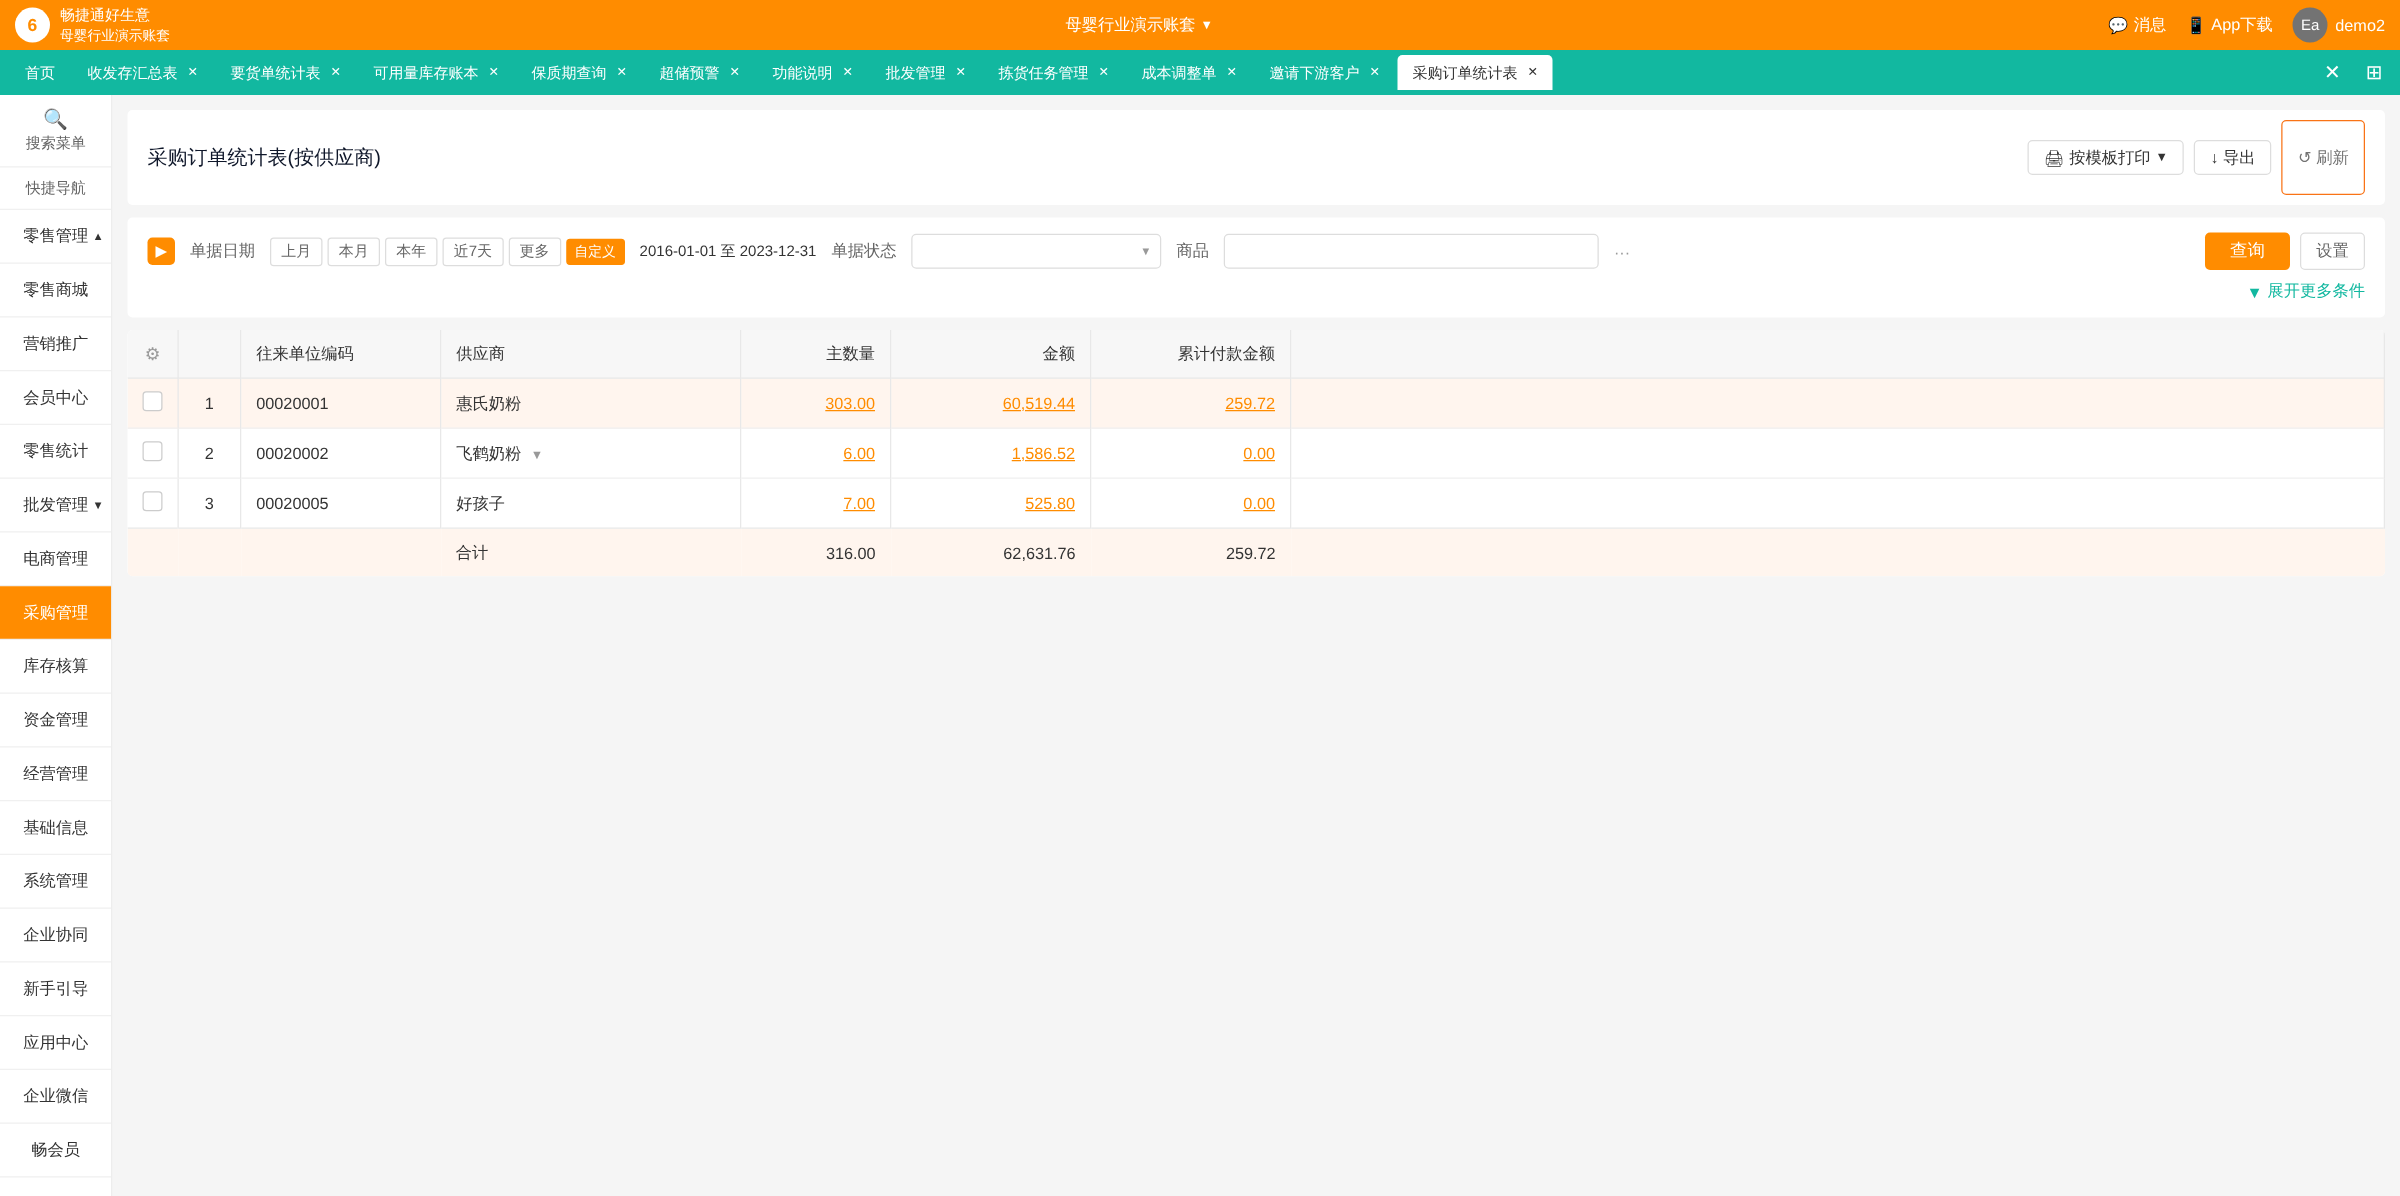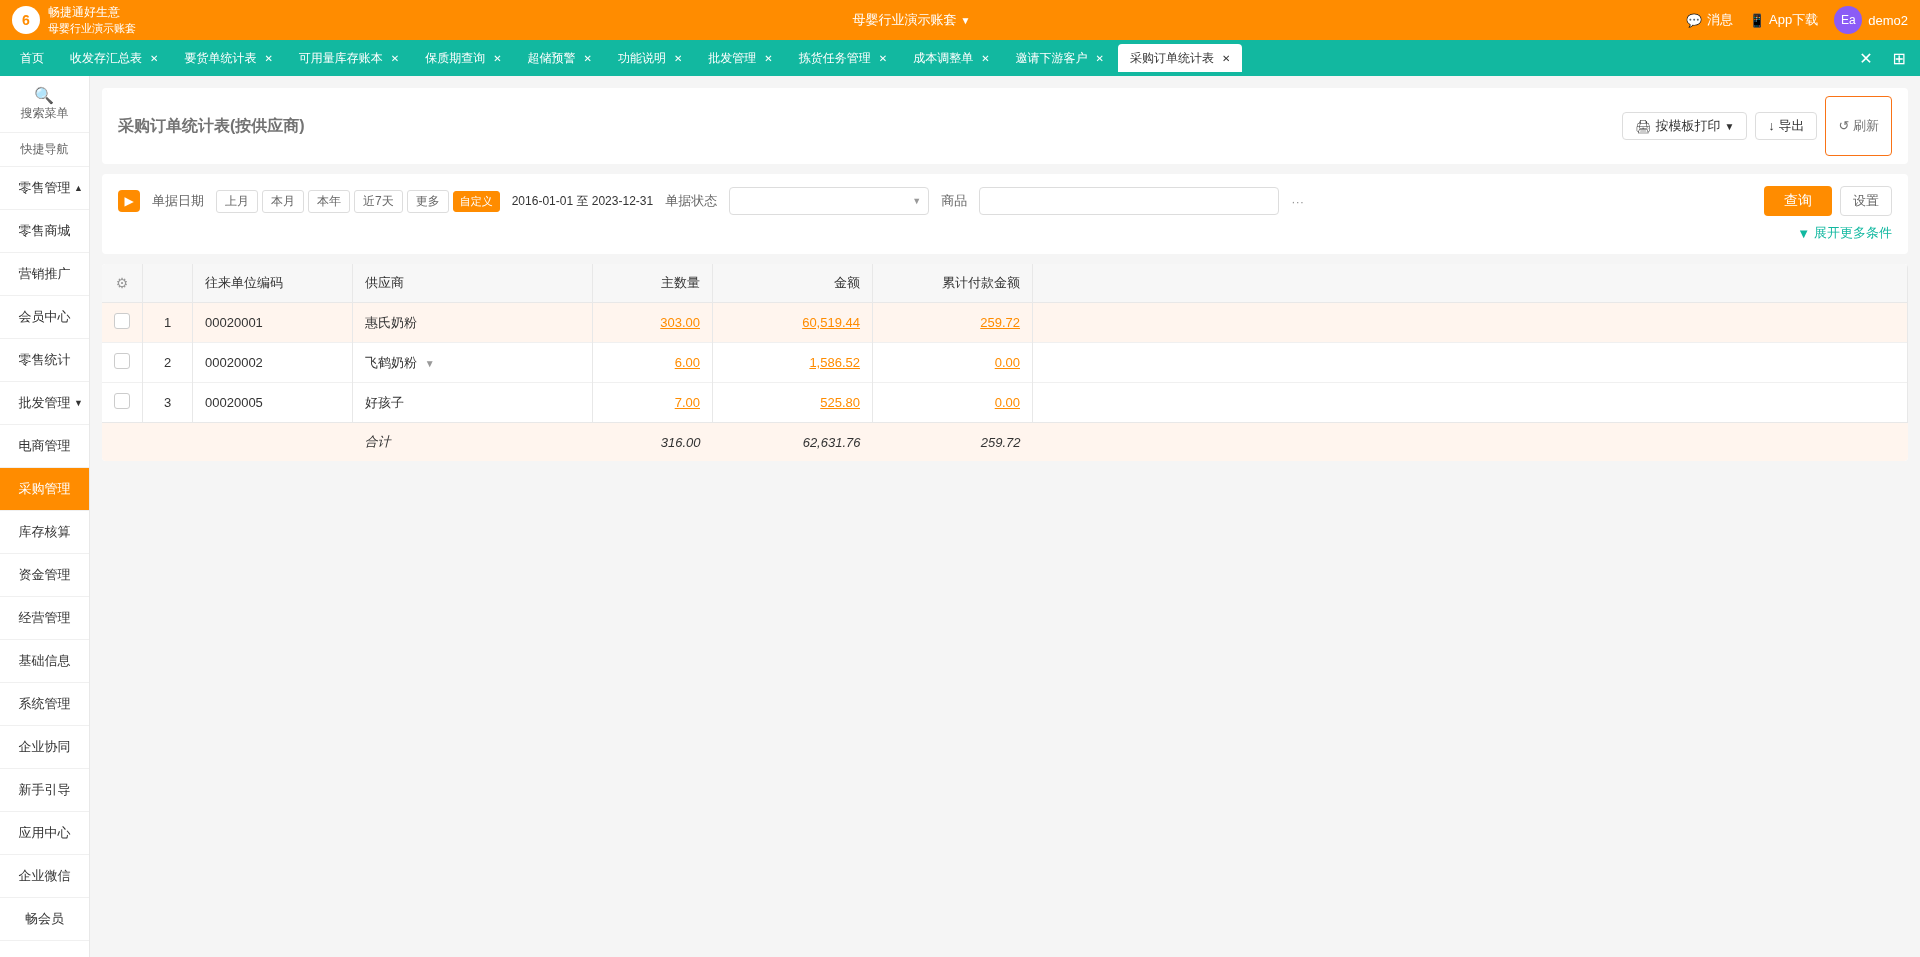--- a/index.html
+++ b/index.html
@@ -5,21 +5,21 @@
     * { margin: 0; padding: 0; box-sizing: border-box; }
     body { font-family: "Microsoft YaHei", "PingFang SC", Arial, sans-serif; font-size: 13px; background: #f5f5f5; width: 1920px; min-height: 957px; overflow-x: hidden; }
 
     
     .top-bar { height: 40px; background: #ff8c00; display: flex; align-items: center; justify-content: space-between; padding: 0 12px; }
     .top-bar-left { display: flex; align-items: center; gap: 8px; }
     .logo-icon { width: 28px; height: 28px; background: #fff; border-radius: 50%; display: flex; align-items: center; justify-content: center; font-size: 14px; color: #ff8c00; font-weight: bold; }
     .top-bar-brand { color: #fff; font-size: 12px; }
     .top-bar-center { color: #fff; font-size: 13px; display: flex; align-items: center; gap: 4px; }
     .top-bar-right { display: flex; align-items: center; gap: 16px; color: #fff; font-size: 13px; }
-    .avatar { width: 28px; height: 28px; background: #8b5cf6; border-radius: 50%; display: flex; align-items: center; justify-content: center; font-size: 12px; color: #fff; }
+    .avatar { width: 28px; height: 28px; background: #737373; border-radius: 50%; display: flex; align-items: center; justify-content: center; font-size: 12px; color: #fff; }
 
     
     .nav-tabs { height: 36px; background: #12b8a0; display: flex; align-items: center; padding: 0 8px; gap: 2px; overflow: hidden; }
     .nav-tab { height: 28px; padding: 0 12px; border-radius: 4px 4px 0 0; display: flex; align-items: center; gap: 4px; font-size: 12px; color: #fff; cursor: pointer; white-space: nowrap; }
     .nav-tab.active { background: #fff; color: #333; border-radius: 4px 4px 0 0; }
     .nav-tab .close-icon { font-size: 10px; margin-left: 4px; color: inherit; }
     .nav-tab-home { background: transparent; }
     .nav-tab-end { margin-left: auto; display: flex; align-items: center; gap: 8px; }
     .nav-tab-end-btn { background: none; border: none; color: #fff; font-size: 16px; cursor: pointer; padding: 2px 6px; }
 
@@ -33,21 +33,21 @@
     .sidebar-item { padding: 12px 8px; font-size: 13px; color: #333; text-align: center; cursor: pointer; border-bottom: 1px solid #f0f0f0; position: relative; }
     .sidebar-item.active { background: #ff8c00; color: #fff; }
     .sidebar-item.has-arrow::after { content: '▲'; font-size: 9px; position: absolute; right: 6px; top: 50%; transform: translateY(-50%); }
     .sidebar-item.has-arrow-down::after { content: '▼'; font-size: 9px; position: absolute; right: 6px; top: 50%; transform: translateY(-50%); }
 
     
     .content-area { flex: 1; background: #f5f5f5; overflow: auto; padding: 12px; }
 
     
     .page-header { display: flex; align-items: center; justify-content: space-between; margin-bottom: 10px; background: #fff; padding: 8px 16px; border-radius: 4px; }
-    .page-title { font-size: 16px; font-weight: bold; color: #737373; }
+    .page-title { font-size: 16px; font-weight: normal; color: #0f172a; }
     .page-actions { display: flex; align-items: center; gap: 8px; }
     .btn-print { background: #fff; border: 1px solid #ddd; border-radius: 4px; padding: 4px 12px; font-size: 13px; cursor: pointer; display: flex; align-items: center; gap: 4px; color: #333; }
     .btn-export { background: #fff; border: 1px solid #ddd; border-radius: 4px; padding: 4px 12px; font-size: 13px; cursor: pointer; color: #333; }
     .btn-refresh { background: #fff; border: 1px solid #f97316; border-radius: 4px; padding: 20px 12px; font-size: 13px; cursor: pointer; color: #737373; }
 
     
     .filter-area { background: #fff; border-radius: 4px; padding: 12px 16px; margin-bottom: 10px; }
     .filter-row { display: flex; align-items: center; gap: 12px; flex-wrap: wrap; }
     .filter-toggle { width: 22px; height: 22px; background: #ff8c00; border-radius: 4px; display: flex; align-items: center; justify-content: center; color: #fff; cursor: pointer; font-size: 12px; flex-shrink: 0; }
     .filter-label { color: #666; font-size: 13px; white-space: nowrap; }
@@ -69,21 +69,21 @@
     .table-area { background: #fff; border-radius: 4px; overflow: hidden; }
     table { width: 100%; border-collapse: collapse; }
     thead tr { background: #f7f7f7; }
     thead th { padding: 10px 12px; text-align: left; font-size: 13px; color: #333; font-weight: normal; border-bottom: 1px solid #e8e8e8; border-right: 1px solid #e8e8e8; }
     tbody tr { border-bottom: 1px solid #f0f0f0; }
     tbody tr:nth-child(odd) { background: #fff; }
     tbody tr.highlighted { background: #fff5ee; }
     tbody td { padding: 10px 12px; font-size: 13px; color: #333; border-right: 1px solid #e8e8e8; }
     .td-link { color: #ff8c00; cursor: pointer; text-decoration: underline; }
     .tfoot-row { background: #fff5ee; }
-    .tfoot-row td { padding: 10px 12px; font-size: 13px; color: #333; font-weight: normal; border-top: 1px solid #e8e8e8; font-style: italic; }
+    .tfoot-row td { padding: 10px 12px; font-size: 13px; color: #333; font-weight: normal; border-top: 1px solid #e8e8e8; }
     .col-check { width: 40px; text-align: center; }
     .col-no { width: 50px; text-align: center; }
     .col-code { width: 160px; }
     .col-supplier { width: 240px; }
     .col-qty { width: 120px; text-align: right; padding-left: 24px; }
     .col-amount { width: 160px; text-align: right; }
     .col-paid { width: 160px; text-align: right; }
     .check-icon { width: 16px; height: 16px; border: 1px solid #ccc; border-radius: 3px; display: inline-block; background: #fff; cursor: pointer; }
     .settings-icon { color: #999; cursor: pointer; font-size: 14px; }
   </style>

